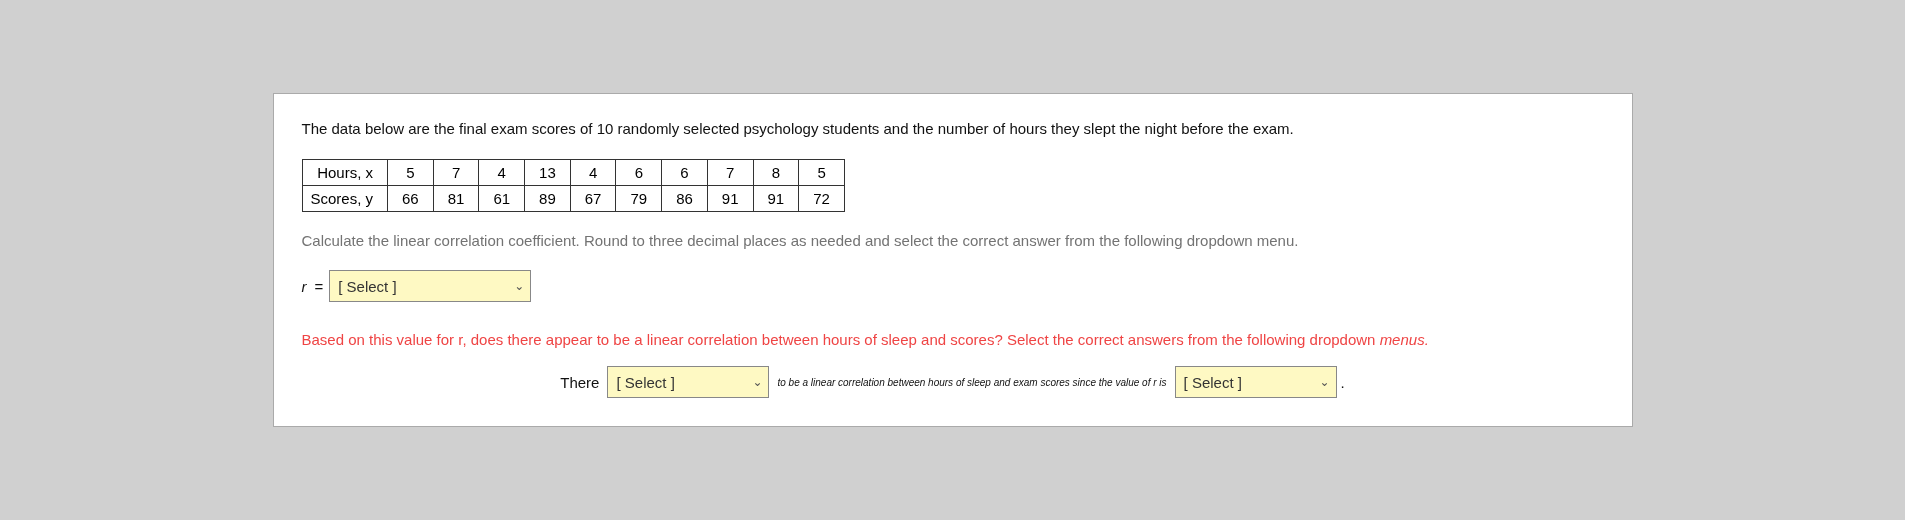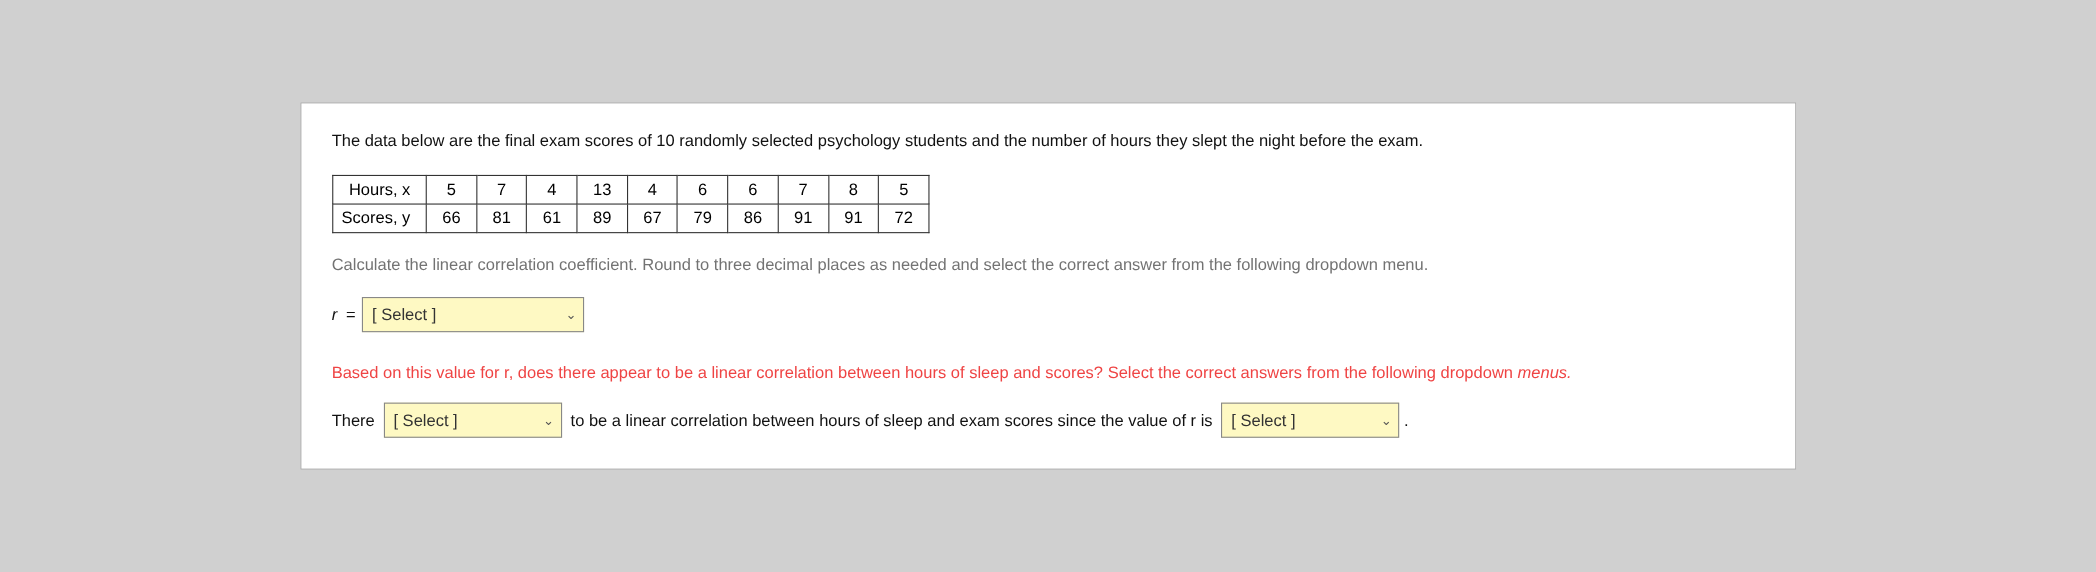--- a/index.html
+++ b/index.html
@@ -132,31 +132,33 @@
       font-style: italic;
     }
 
     .there-row {
       display: flex;
       align-items: center;
       flex-wrap: wrap;
       gap: 4px;
       font-size: 15px;
       color: #111;
+      justify-content: center;
     }
 
     .there-label {
       font-size: 15px;
       color: #111;
       margin-right: 4px;
     }
 
     .inline-text {
-      font-size: 15px;
-      color: #111;
+      font-size: 10px;
+      color: #111;
+      font-style: italic;
       margin: 0 4px;
     }
 
     .dropdown-wrapper.small select {
       min-width: 160px;
     }
 
     .period {
       font-size: 15px;
       color: #111;

